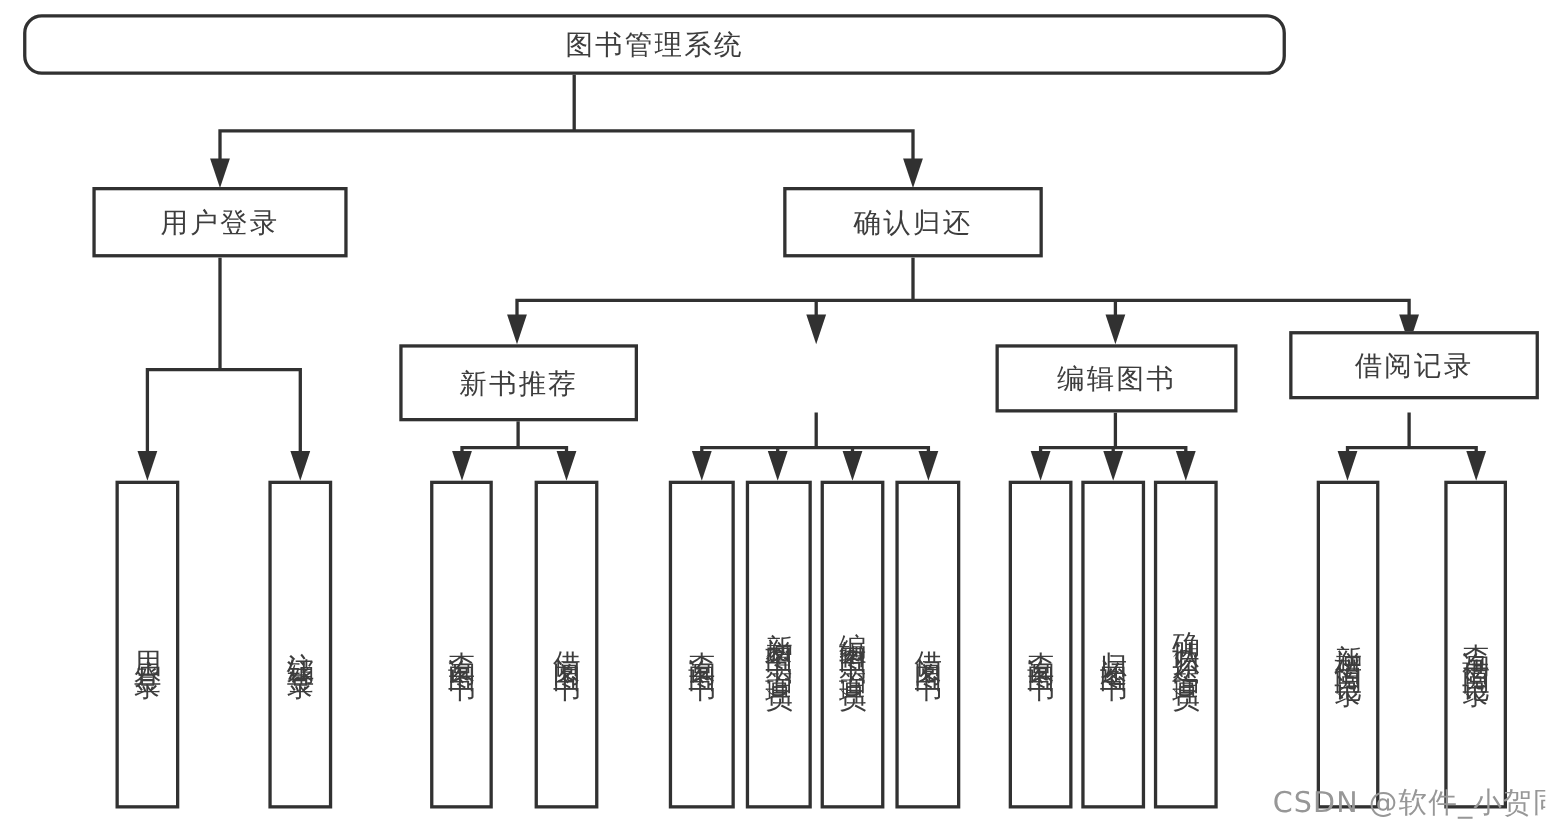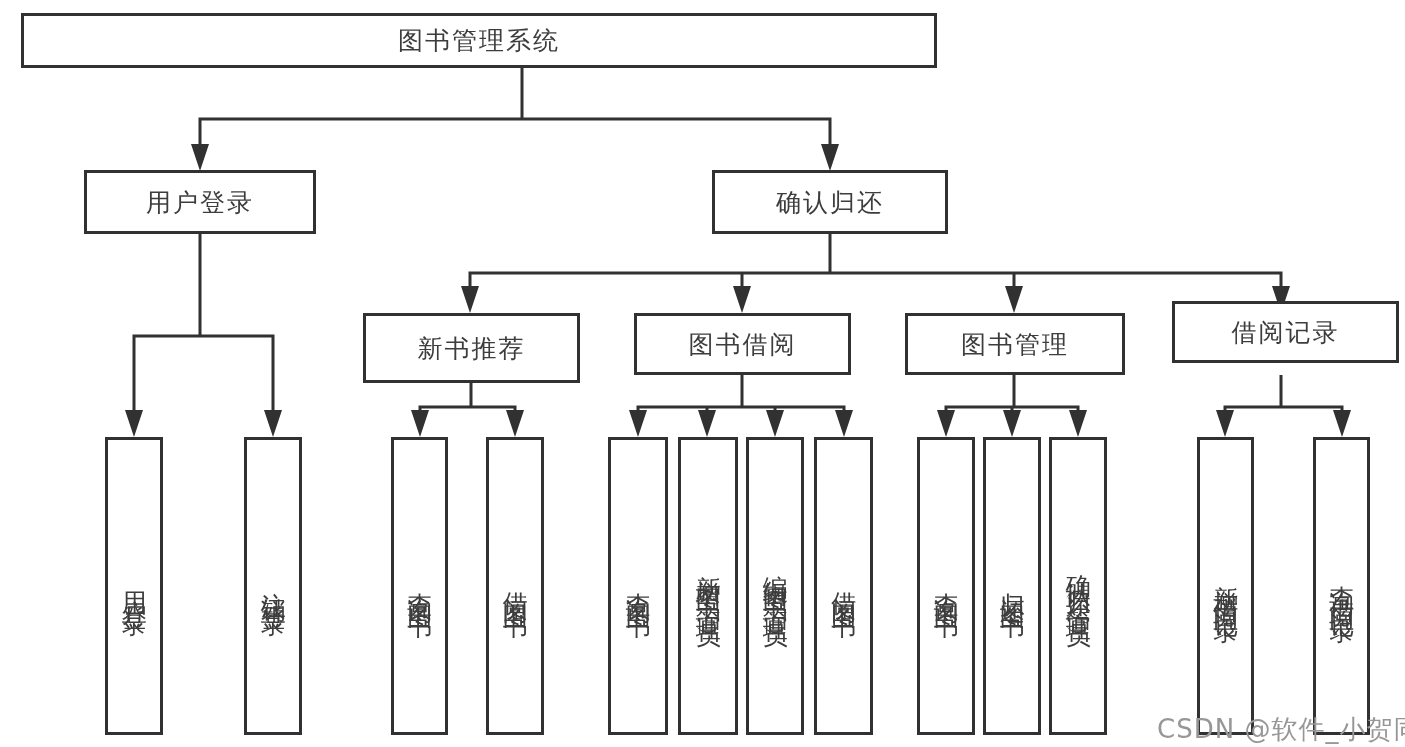--- a/index.html
+++ b/index.html
@@ -32,21 +32,21 @@
   }
   .vbox span{
     writing-mode:vertical-rl;
     text-orientation:mixed;
     font-size:25px;
     letter-spacing:7px;
     line-height:1.1;
     white-space:nowrap;
   }
   
-  #n-root{left:21px;top:13px;width:916px;height:55px;}
+  #n-root{left:21px;top:13px;width:1148px;height:55px;border-radius:17px;}
   #n-user-login{left:84px;top:170px;width:232px;height:64px;}
   #n-book-mgmt{left:712px;top:170px;width:236px;height:64px;}
   #n-new-rec{left:363px;top:313px;width:217px;height:70px;}
   #n-borrow{left:634px;top:313px;width:217px;height:62px;}
   #n-current{left:905px;top:313px;width:220px;height:62px;}
   #n-records{left:1172px;top:301px;width:227px;height:62px;}
   #l-a1{left:105px;width:58px;}
   #l-a2{left:244px;width:58px;}
   #l-b1{left:391px;width:57px;}
   #l-b2{left:486px;width:58px;}
@@ -136,25 +136,22 @@
   <div id="n-user-login" class="hbox">
     <span>用户登录</span>
   </div>
   <div id="n-book-mgmt" class="hbox">
     <span>确认归还</span>
   </div>
 
   <div id="n-new-rec" class="hbox">
     <span>新书推荐</span>
   </div>
-  <div id="n-borrow" class="hbox">
-    <span>图书借阅</span>
-  </div>
   <div id="n-current" class="hbox">
-    <span>图书管理</span>
+    <span>编辑图书</span>
   </div>
   <div id="n-records" class="hbox">
     <span>借阅记录</span>
   </div>
 
   <div id="l-a1" class="vbox">
     <span>用户登录</span>
   </div>
   <div id="l-a2" class="vbox">
     <span>注销登录</span>

